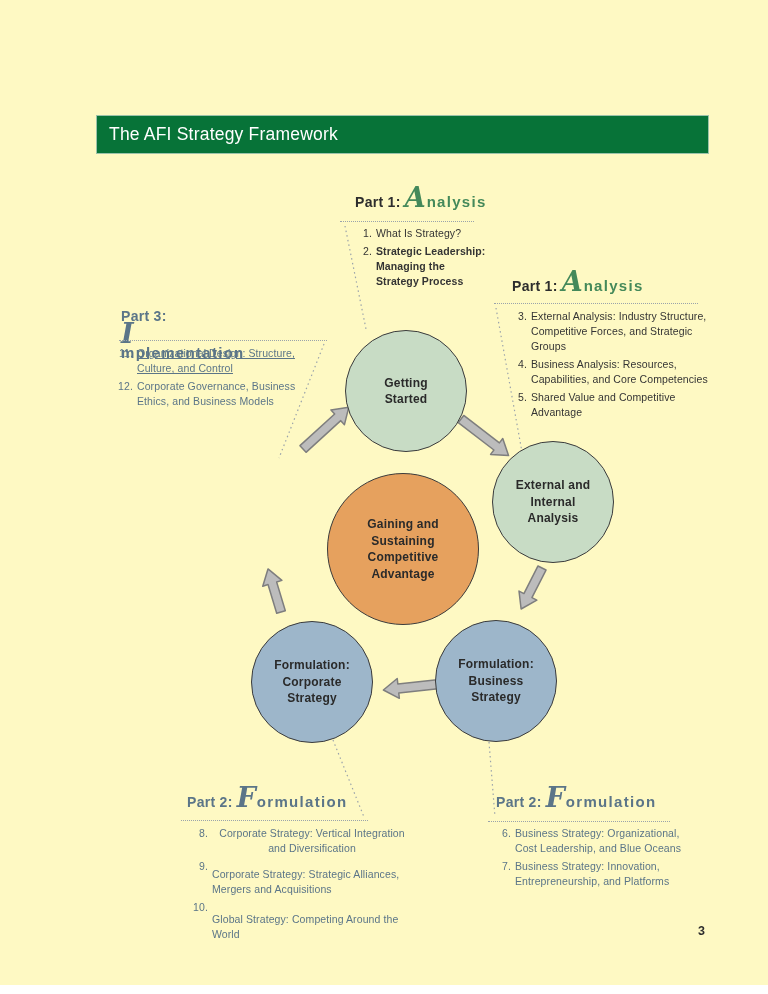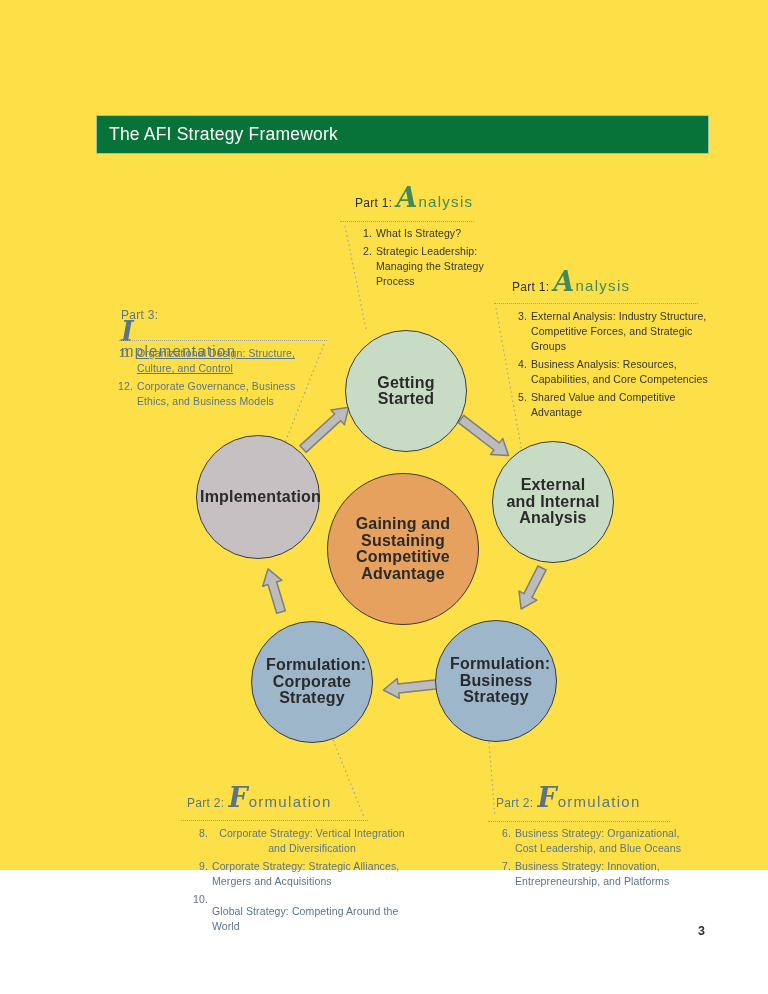--- a/index.html
+++ b/index.html
@@ -2,54 +2,54 @@
 <html style="--header-green: #077338; --analysis-green: #44895a; --slate: #5b7588; --dark: #2d2d2d; --circle-green: #c8dcc5; --circle-orange: #e6a15e; --circle-blue: #9db6ca; --circle-gray: #c6c0c3; --arrow-fill: #bcbcbc; --arrow-stroke: #7e7e7e; --dotted: #9aa3ab;"><head>
 <meta charset="utf-8">
 <style>
   :root{
     --header-green:#077338; --analysis-green:#44895a; --slate:#5b7588; --dark:#2d2d2d;
     --circle-green:#c8dcc5; --circle-orange:#e6a15e; --circle-blue:#9db6ca; --circle-gray:#c6c0c3;
     --arrow-fill:#bcbcbc; --arrow-stroke:#7e7e7e; --dotted:#9aa3ab;
   }
   *{margin:0;padding:0;box-sizing:border-box;}
   body{width:768px;height:994px;background:#ffffff;font-family:"Liberation Sans",sans-serif;overflow:hidden;}
-  .page{position:relative;width:768px;height:870px;background:#fde047;}
+  .page{position:relative;width:768px;height:985px;background:#fef9c3;}
 
   
   .title-bar{position:absolute;left:96px;top:115px;width:613px;height:39px;background:var(--header-green);
     border:1px solid #9cc3aa;display:flex;align-items:center;padding-left:12px;}
   .title-bar .title{color:#ffffff;font-size:17.5px;letter-spacing:.2px;}
 
   
   .diagram-layer{position:absolute;left:0;top:0;width:768px;height:994px;pointer-events:none;}
   .flow-arrow{fill:var(--arrow-fill);stroke:var(--arrow-stroke);stroke-width:1.5;stroke-linejoin:round;}
   .leader{stroke:var(--dotted);stroke-width:1.2;stroke-dasharray:1.5 3.2;fill:none;}
 
   
   .circle{position:absolute;border-radius:50%;border:1.5px solid #3b3b3b;display:flex;align-items:center;justify-content:center;text-align:center;}
-  .circle .lbl{font-weight:bold;font-size:16px;line-height:16.5px;color:#2a2a2a;letter-spacing:.2px;}
+  .circle .lbl{font-weight:bold;font-size:12px;line-height:16.5px;color:#2a2a2a;letter-spacing:.2px;}
   .c-start{left:345px;top:330px;width:122px;height:122px;background:var(--circle-green);}
   .c-start .lbl{max-width:70px;}
   .c-ext{left:492px;top:441px;width:122px;height:122px;background:var(--circle-green);}
   .c-ext .lbl{max-width:96px;}
   .c-center{left:327px;top:473px;width:152px;height:152px;background:var(--circle-orange);}
   .c-center .lbl{max-width:100px;}
   .c-impl{left:196px;top:435px;width:124px;height:124px;background:var(--circle-gray);}
   .c-impl .lbl{max-width:116px;}
   .c-corp{left:251px;top:621px;width:122px;height:122px;background:var(--circle-blue);}
   .c-corp .lbl{max-width:92px;}
   .c-bus{left:435px;top:620px;width:122px;height:122px;background:var(--circle-blue);}
   .c-bus .lbl{max-width:92px;}
 
   
   .part-section{position:absolute;}
   .part-header{display:flex;align-items:baseline;white-space:nowrap;}
-  .part-label{font-weight:normal;font-size:12px;letter-spacing:.3px;margin-right:4px;}
+  .part-label{font-weight:bold;font-size:14px;letter-spacing:.3px;margin-right:4px;}
   .part-initial{font-family:"DejaVu Serif",serif;font-style:italic;font-weight:bold;font-size:27px;line-height:20px;margin-right:1px;}
-  .part-word{font-weight:normal;font-size:15px;letter-spacing:1.3px;}
+  .part-word{font-weight:bold;font-size:15px;letter-spacing:1.3px;}
   .dark-txt{color:var(--dark);} .green-txt{color:var(--analysis-green);} .slate-txt{color:var(--slate);}
   .dotted-rule{position:absolute;border-top:1.6px dotted var(--dotted);height:0;}
   .part-list{list-style:none;position:absolute;}
   .part-list li{display:flex;margin-bottom:3px;}
   .part-list .num{text-align:right;margin-right:4px;flex:none;}
   .part-list li span{font-size:10.5px;line-height:15px;letter-spacing:.1px;}
   .list-dark li span{color:#343434;} .list-slate li span{color:var(--slate);}
 
   .page-number{position:absolute;left:698px;top:924px;font-weight:bold;font-size:12.5px;color:var(--dark);}
 </style>
@@ -79,23 +79,20 @@
 
   <div class="circle c-start">
     <div class="lbl">Getting Started</div>
   </div>
   <div class="circle c-center">
     <div class="lbl">Gaining and Sustaining Competitive Advantage</div>
   </div>
   <div class="circle c-ext">
     <div class="lbl">External and Internal Analysis</div>
   </div>
-  <div class="circle c-impl">
-    <div class="lbl">Implementation</div>
-  </div>
   <div class="circle c-bus">
     <div class="lbl">Formulation: Business Strategy</div>
   </div>
   <div class="circle c-corp">
     <div class="lbl">Formulation: Corporate Strategy</div>
   </div>
 
   <div class="part-section" style="left:340px;top:188px;width:150px;">
     <div class="part-header" style="padding-left:15px;">
       <span class="part-label dark-txt">Part 1:</span>
@@ -103,21 +100,21 @@
       <span class="part-word green-txt">nalysis</span>
     </div>
     <div class="dotted-rule" style="left:0;top:33px;width:134px;"></div>
     <ol class="part-list list-dark" style="left:15px;top:38px;">
       <li>
           <span class="num" style="width:17px;">1.</span>
           <span class="txt" style="width:112px;">What Is Strategy?</span>
         </li>
       <li>
           <span class="num" style="width:17px;">2.</span>
-          <span class="txt" style="width:112px;">Strategic Leadership: Managing the Strategy Process</span>
+          <span class="txt" style="width:112px;font-weight:bold;">Strategic Leadership: Managing the Strategy Process</span>
         </li>
     </ol>
   </div>
 
   <div class="part-section" style="left:494px;top:272px;width:210px;">
     <div class="part-header" style="padding-left:18px;">
       <span class="part-label dark-txt">Part 1:</span>
       <span class="part-initial green-txt">A</span>
       <span class="part-word green-txt">nalysis</span>
     </div>
@@ -164,21 +161,21 @@
       <span class="part-word slate-txt">ormulation</span>
     </div>
     <div class="dotted-rule" style="left:0;top:32px;width:187px;"></div>
     <ol class="part-list list-slate" style="left:5px;top:38px;">
       <li>
           <span class="num" style="width:22px;">8.</span>
           <span class="txt" style="width:200px;text-align:center;">Corporate Strategy: Vertical Integration and Diversification</span>
         </li>
       <li>
           <span class="num" style="width:22px;">9.</span>
-          <span class="txt" style="width:200px;">Corporate Strategy: Strategic Alliances, Mergers and Acquisitions</span>
+          <span class="txt" style="width:200px;margin-top:8px;">Corporate Strategy: Strategic Alliances, Mergers and Acquisitions</span>
         </li>
       <li>
           <span class="num" style="width:22px;">10.</span>
           <span class="txt" style="width:200px;margin-top:12px;">Global Strategy: Competing Around the World</span>
         </li>
     </ol>
   </div>
 
   <div class="part-section" style="left:488px;top:788px;width:190px;">
     <div class="part-header" style="padding-left:8px;">

